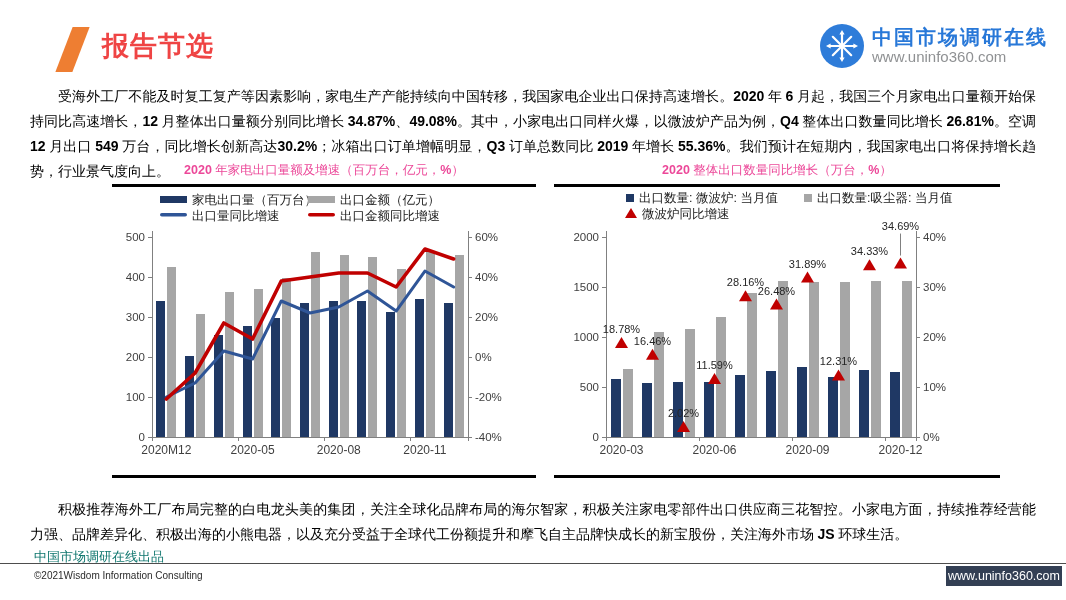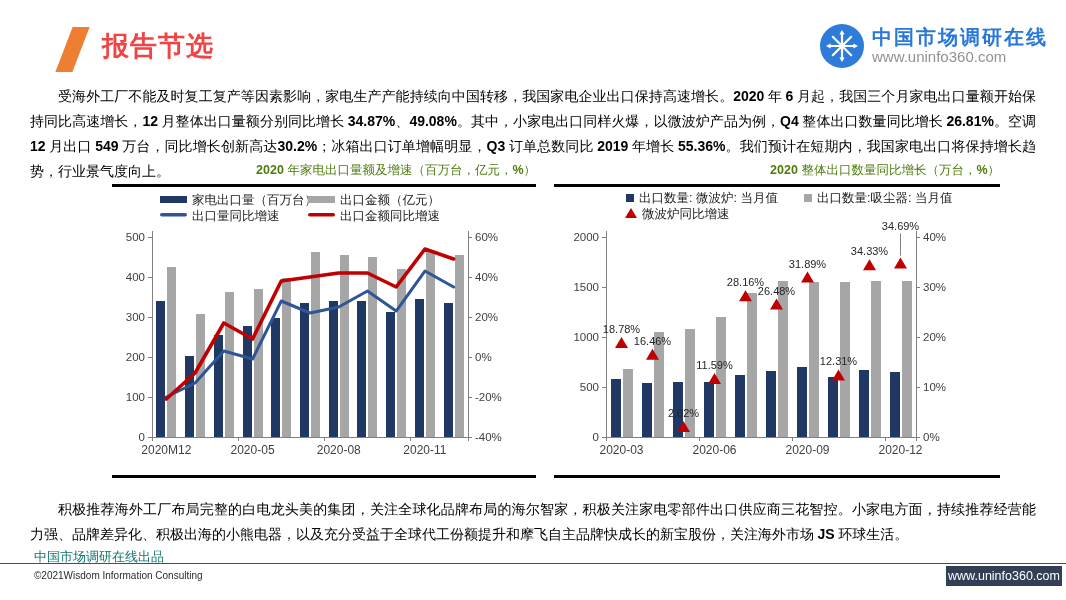--- a/index.html
+++ b/index.html
@@ -16,21 +16,21 @@
   #logo-url{font-family:"Liberation Sans",sans-serif;font-size:15px;color:#8F9193;line-height:18px;}
   
   .para{position:absolute;left:30px;right:30px;text-align:justify;font-size:14px;line-height:25px;color:#000;text-indent:2em;}
   #para1{top:84px;}
   #para2{top:497px;}
   .b{font-weight:bold;font-family:"Liberation Sans",sans-serif;}
   
   .chart{position:absolute;top:162px;}
   #chart-left{left:112px;width:424px;}
   #chart-right{left:554px;width:446px;}
-  .chart-title{height:19px;text-align:right;font-family:"Liberation Sans",sans-serif;font-size:12.5px;color:#4d7c0f;}
+  .chart-title{height:19px;text-align:center;font-family:"Liberation Sans",sans-serif;font-size:12.5px;color:#ec4899;}
   .chart-frame{border-top:3px solid #000;border-bottom:3px solid #000;margin-top:3px;}
   .chart-frame svg{display:block;}
   
   #footer-brand{position:absolute;left:34px;top:548px;font-family:"Liberation Sans",sans-serif;font-size:13px;color:#0f766e;}
   #footer-line{position:absolute;left:0;right:0;top:563px;border-top:1px solid #4d4d4d;}
   #footer-copy{position:absolute;left:34px;top:570px;font-family:"Liberation Sans",sans-serif;font-size:10px;color:#2b2b2b;}
   #footer-url{position:absolute;left:946px;top:566px;width:116px;height:20px;background:#333F54;color:#fff;
               font-family:"Liberation Sans",sans-serif;font-size:12.5px;display:flex;align-items:center;justify-content:center;}
 </style>
 </head>

